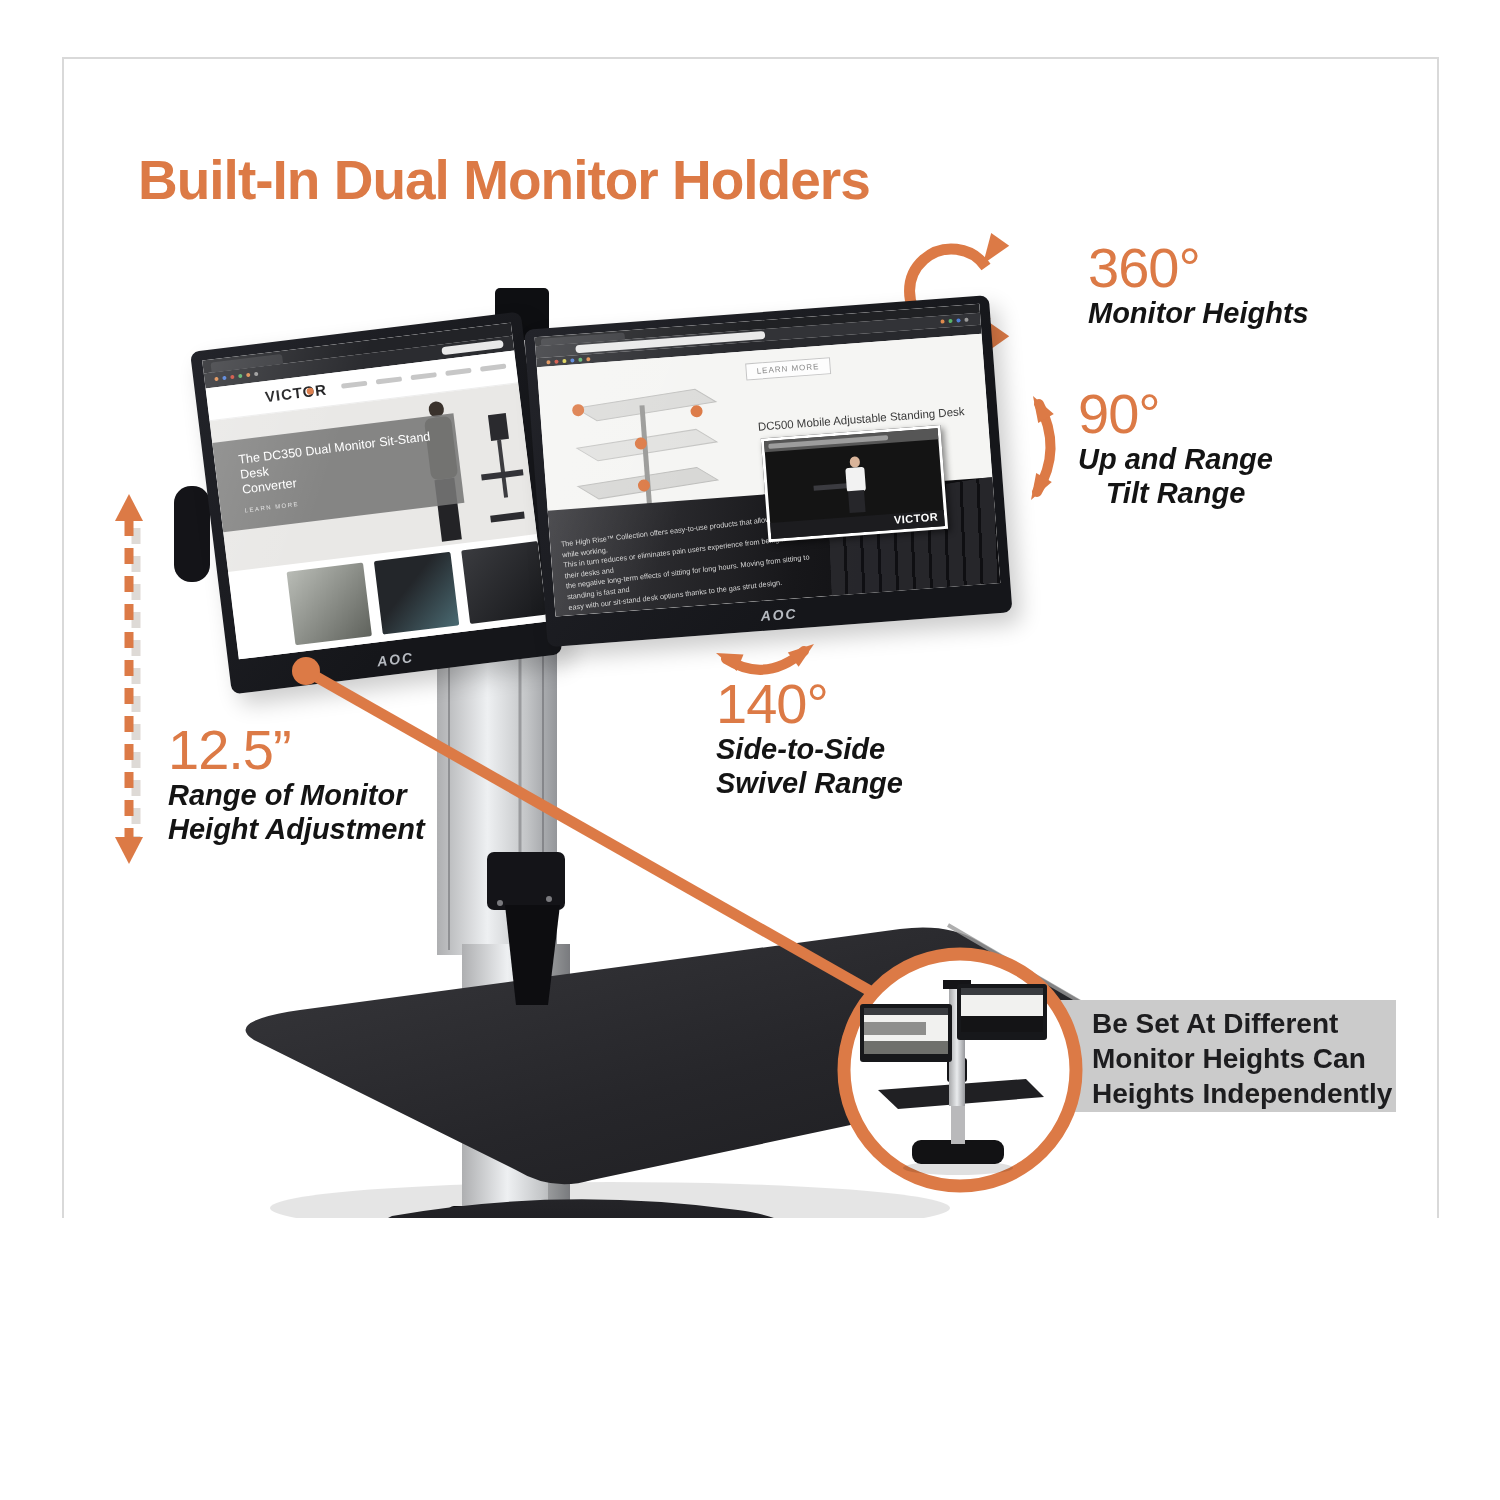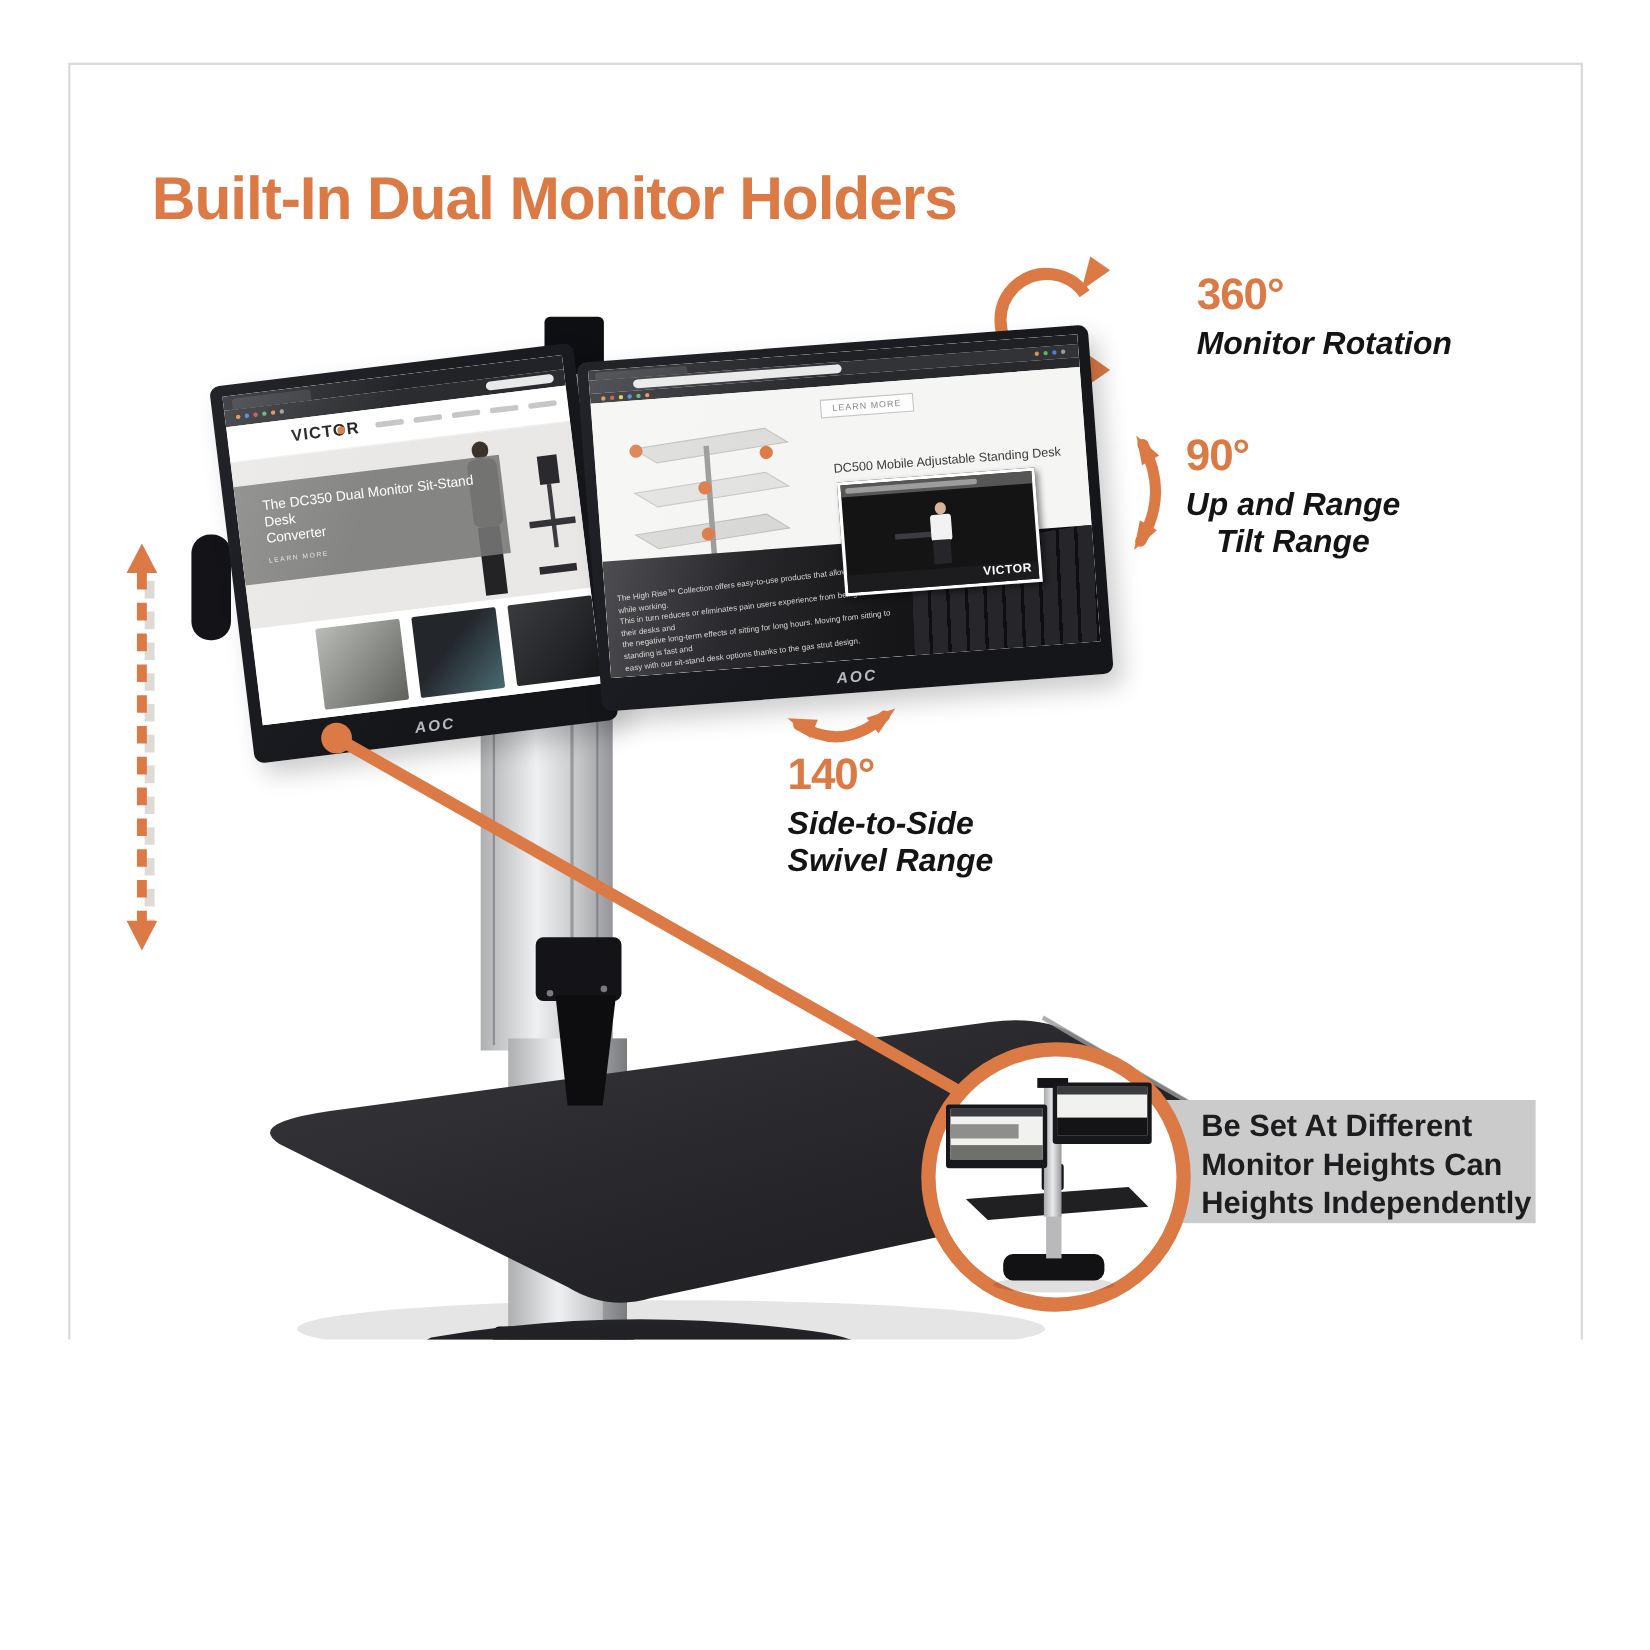--- a/index.html
+++ b/index.html
@@ -6,21 +6,21 @@
   #canvas{position:relative;width:1500px;height:1218px;background:#ffffff;overflow:hidden;
           font-family:"Liberation Sans", sans-serif;}
   .card{position:absolute;left:62px;top:57px;width:1373px;height:1386px;background:#ffffff;
         border:2px solid #d9d9d9;}
   .title{position:absolute;left:138px;top:148px;font-size:55px;font-weight:bold;color:#DC7A46;
          letter-spacing:-1px;}
   svg.layer{position:absolute;left:0;top:0;width:1500px;height:1500px;pointer-events:none;}
 
   
   .ann{position:absolute;}
-  .ann .val{font-weight:bold;color:#DC7A46;font-size:40px;letter-spacing:-1px;line-height:44px;}
+  .ann .val{font-weight:normal;color:#DC7A46;font-size:56px;letter-spacing:-1px;line-height:44px;}
   .ann .lbl{font-style:italic;font-weight:bold;font-size:29px;line-height:34px;color:#141414;margin-top:6px;}
   .ann .lbl2{font-style:italic;font-weight:bold;font-size:29px;line-height:34px;color:#141414;text-align:center;}
   #ann-rotation{left:1088px;top:246px;}
   #ann-tilt{left:1078px;top:392px;}
   #ann-swivel{left:716px;top:682px;}
   #ann-height{left:168px;top:728px;}
 
   
   .callout-box{position:absolute;left:1040px;top:1000px;width:356px;height:112px;background:#CBCBCB;}
   .callout-box .line{font-weight:bold;font-size:28px;line-height:35px;color:#1d1d1f;margin-left:52px;}
@@ -295,31 +295,36 @@
             <span style="display:block">easy with our sit-stand desk options thanks to the gas strut design.</span>
           </div>
         </div>
       </div>
     </div>
     <div class="bezel-brand">AOC</div>
   </div>
 
   <div class="ann" id="ann-rotation">
     <div class="val">360°</div>
-    <div class="lbl">Monitor Rotation</div>
+    <div class="lbl">Monitor Heights</div>
   </div>
   <div class="ann" id="ann-tilt">
     <div class="val">90°</div>
     <div class="lbl">Up and Range</div>
     <div class="lbl2">Tilt Range</div>
   </div>
   <div class="ann" id="ann-swivel">
     <div class="val">140°</div>
     <div class="lbl">Side-to-Side</div>
     <div class="lbl2">Swivel Range</div>
+  </div>
+  <div class="ann" id="ann-height">
+    <div class="val">12.5”</div>
+    <div class="lbl">Range of Monitor</div>
+    <div class="lbl2">Height Adjustment</div>
   </div>
 
   <div class="callout-box">
     <div class="inner">
       <div class="line">Be Set At Different</div>
       <div class="line">Monitor Heights Can</div>
       <div class="line">Heights Independently</div>
     </div>
   </div>
 

